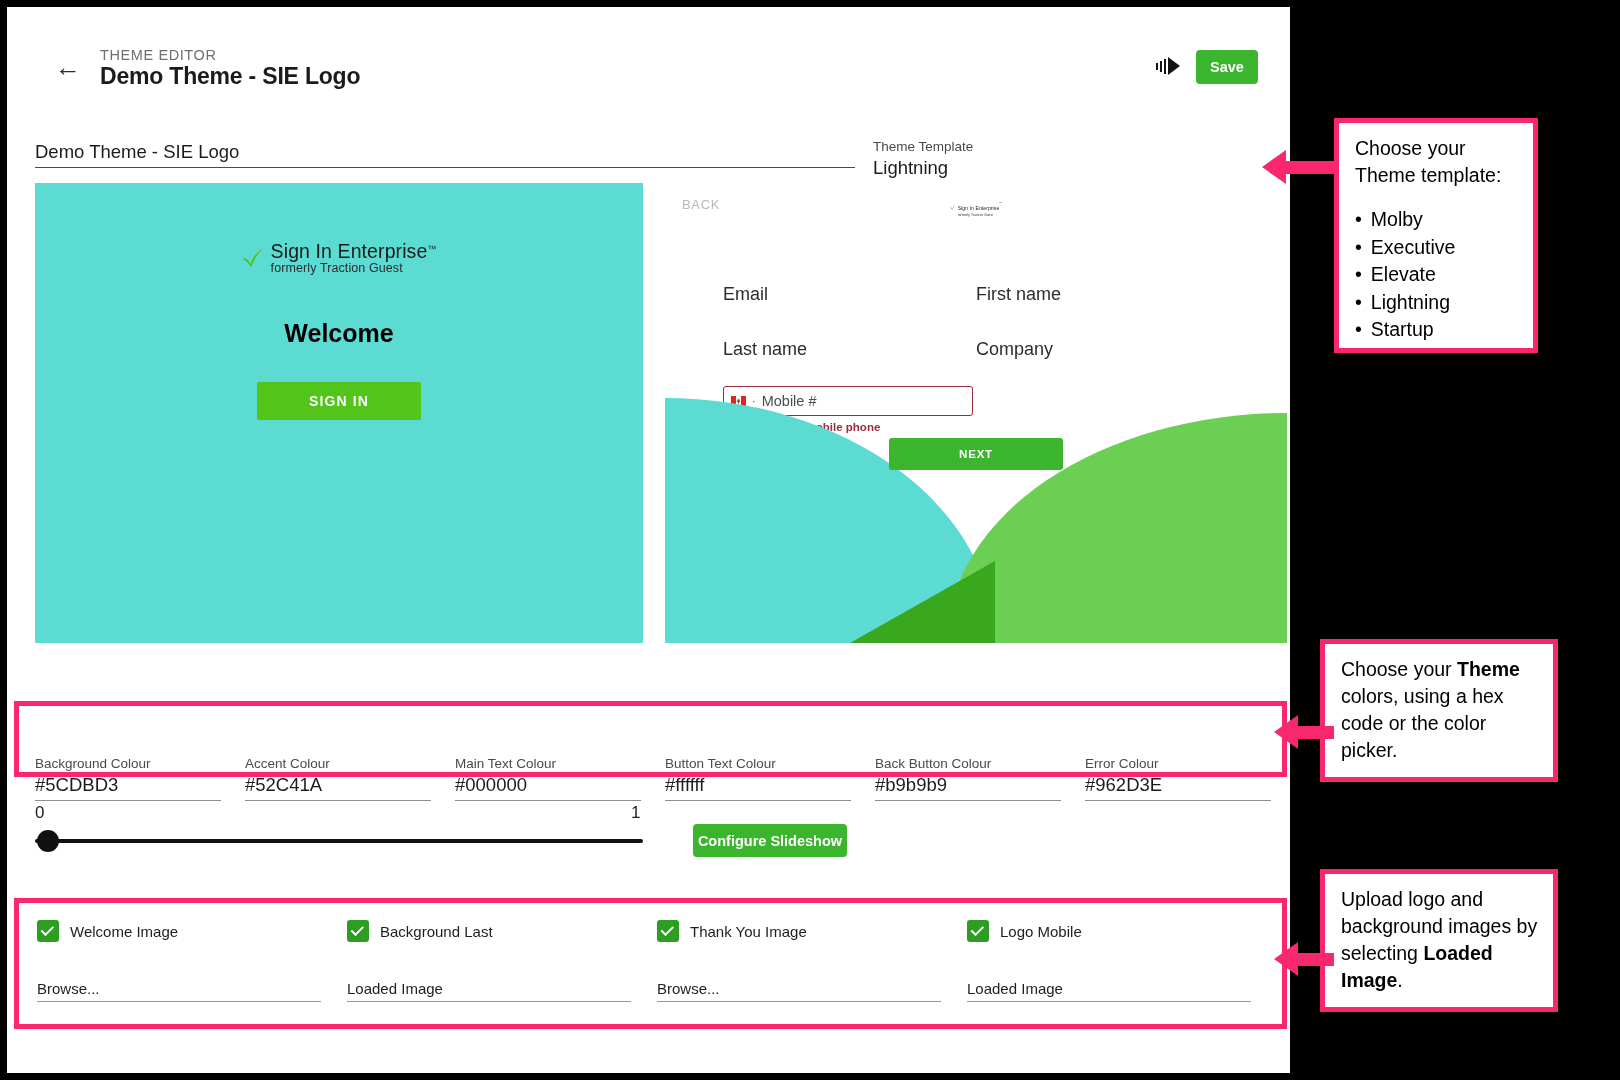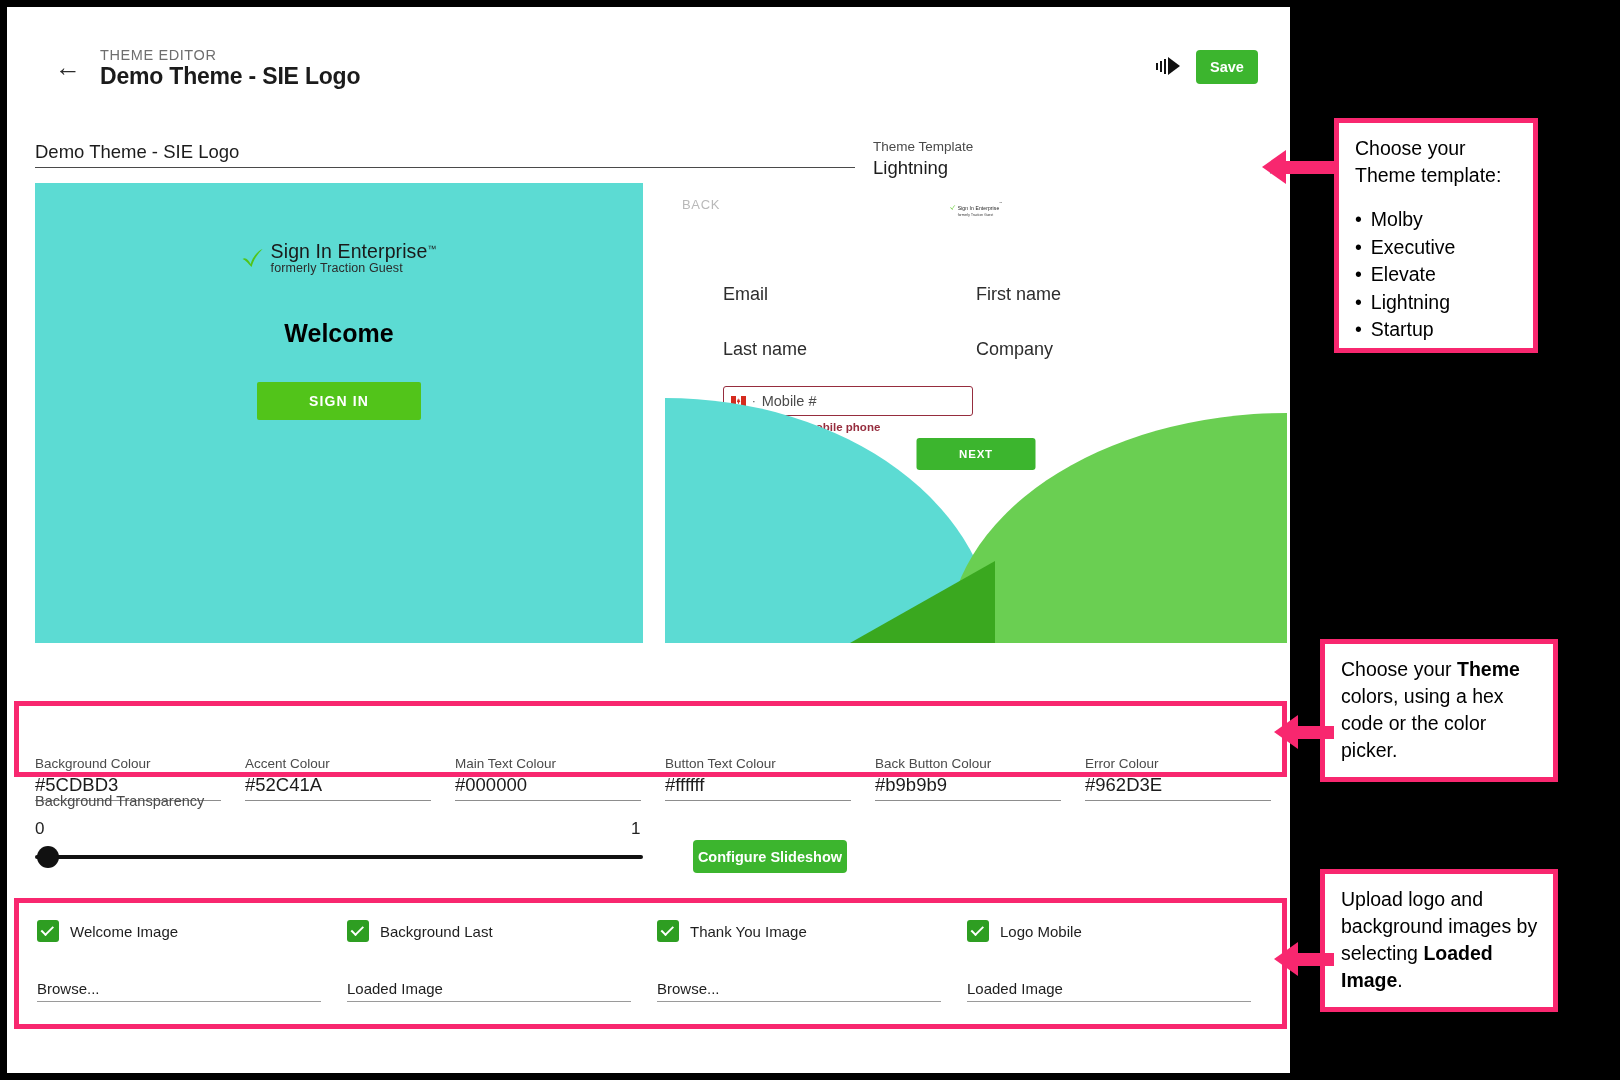--- a/index.html
+++ b/index.html
@@ -131,21 +131,21 @@
     clip-path: polygon(50% 0%, 62% 32%, 88% 22%, 76% 52%, 100% 56%, 60% 78%, 66% 100%, 50% 90%, 34% 100%, 40% 78%, 0% 56%, 24% 52%, 12% 22%, 38% 32%);
   }
   .pr-mobile-sep { font-size: 11px; color: #444; }
   .pr-mobile-ph { font-size: 14.5px; color: #4b4b4b; }
   .pr-error {
     position: absolute; left: 60px; top: 238px;
     font-size: 11.5px; font-weight: bold; color: #962D3E;
   }
   .next-button {
     position: absolute; left: 50%; top: 255px; transform: translateX(-50%);
-    width: 119px; height: 32px;
+    width: 174px; height: 32px;
     background: #3cb52e; color: #ffffff; border: none; border-radius: 3px;
     font-family: "Liberation Sans", sans-serif;
     font-size: 11.5px; font-weight: bold; letter-spacing: .8px;
     cursor: pointer; z-index: 4;
   }
   .wave { position: absolute; bottom: 0; pointer-events: none; }
   .wave-teal {
     left: 0; width: 330px; height: 245px;
     background: #5CDBD3;
     border-top-right-radius: 100% 100%;
@@ -352,21 +352,20 @@
         <div class="mat-underline light"></div>
       </div>
       <div class="mat-field" style="left:1078px; top:14px; width:186px;">
         <div class="mat-label">Error Colour</div>
         <div class="mat-value">#962D3E</div>
         <div class="mat-underline light"></div>
       </div>
     </div>
 
     <div class="transparency">
-      <div class="mat-label" style="font-size:14.5px;">Background Transparency</div>
       <div class="slider-row">
         <div class="slider-min">0</div>
         <div class="slider-max">1</div>
         <div class="slider-track"></div>
         <div class="slider-thumb"></div>
         <button class="slideshow-button">Configure Slideshow</button>
       </div>
     </div>
 
     <div class="image-section">

